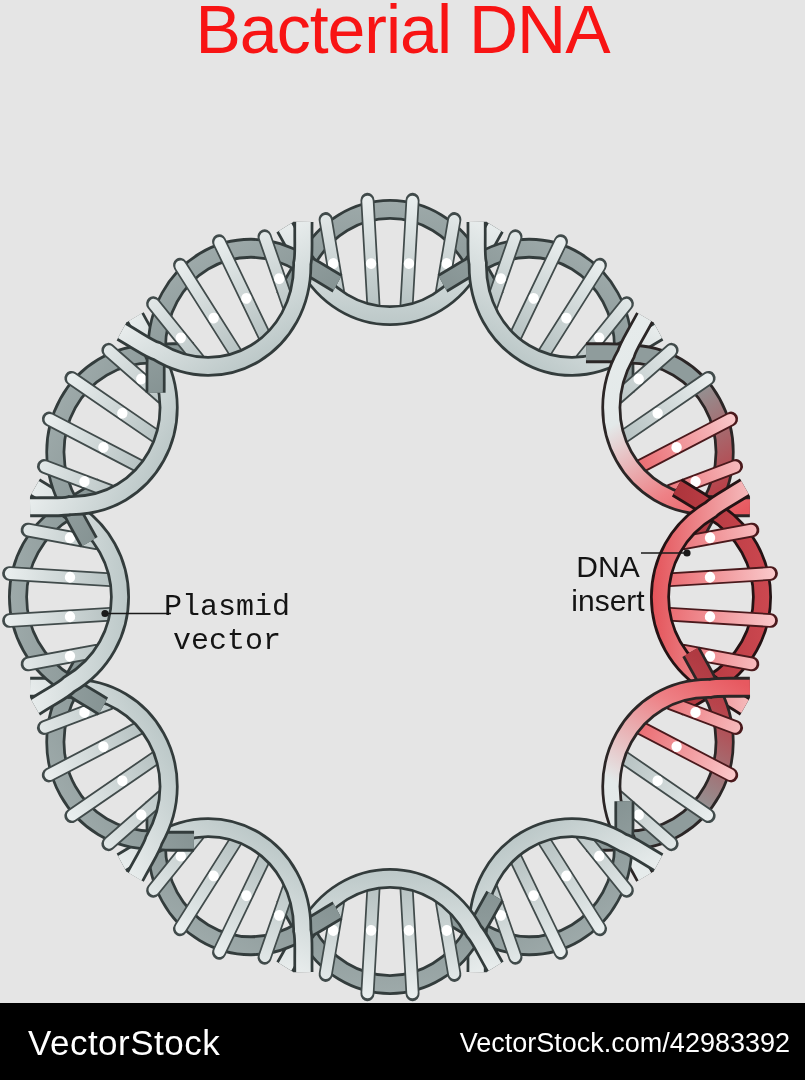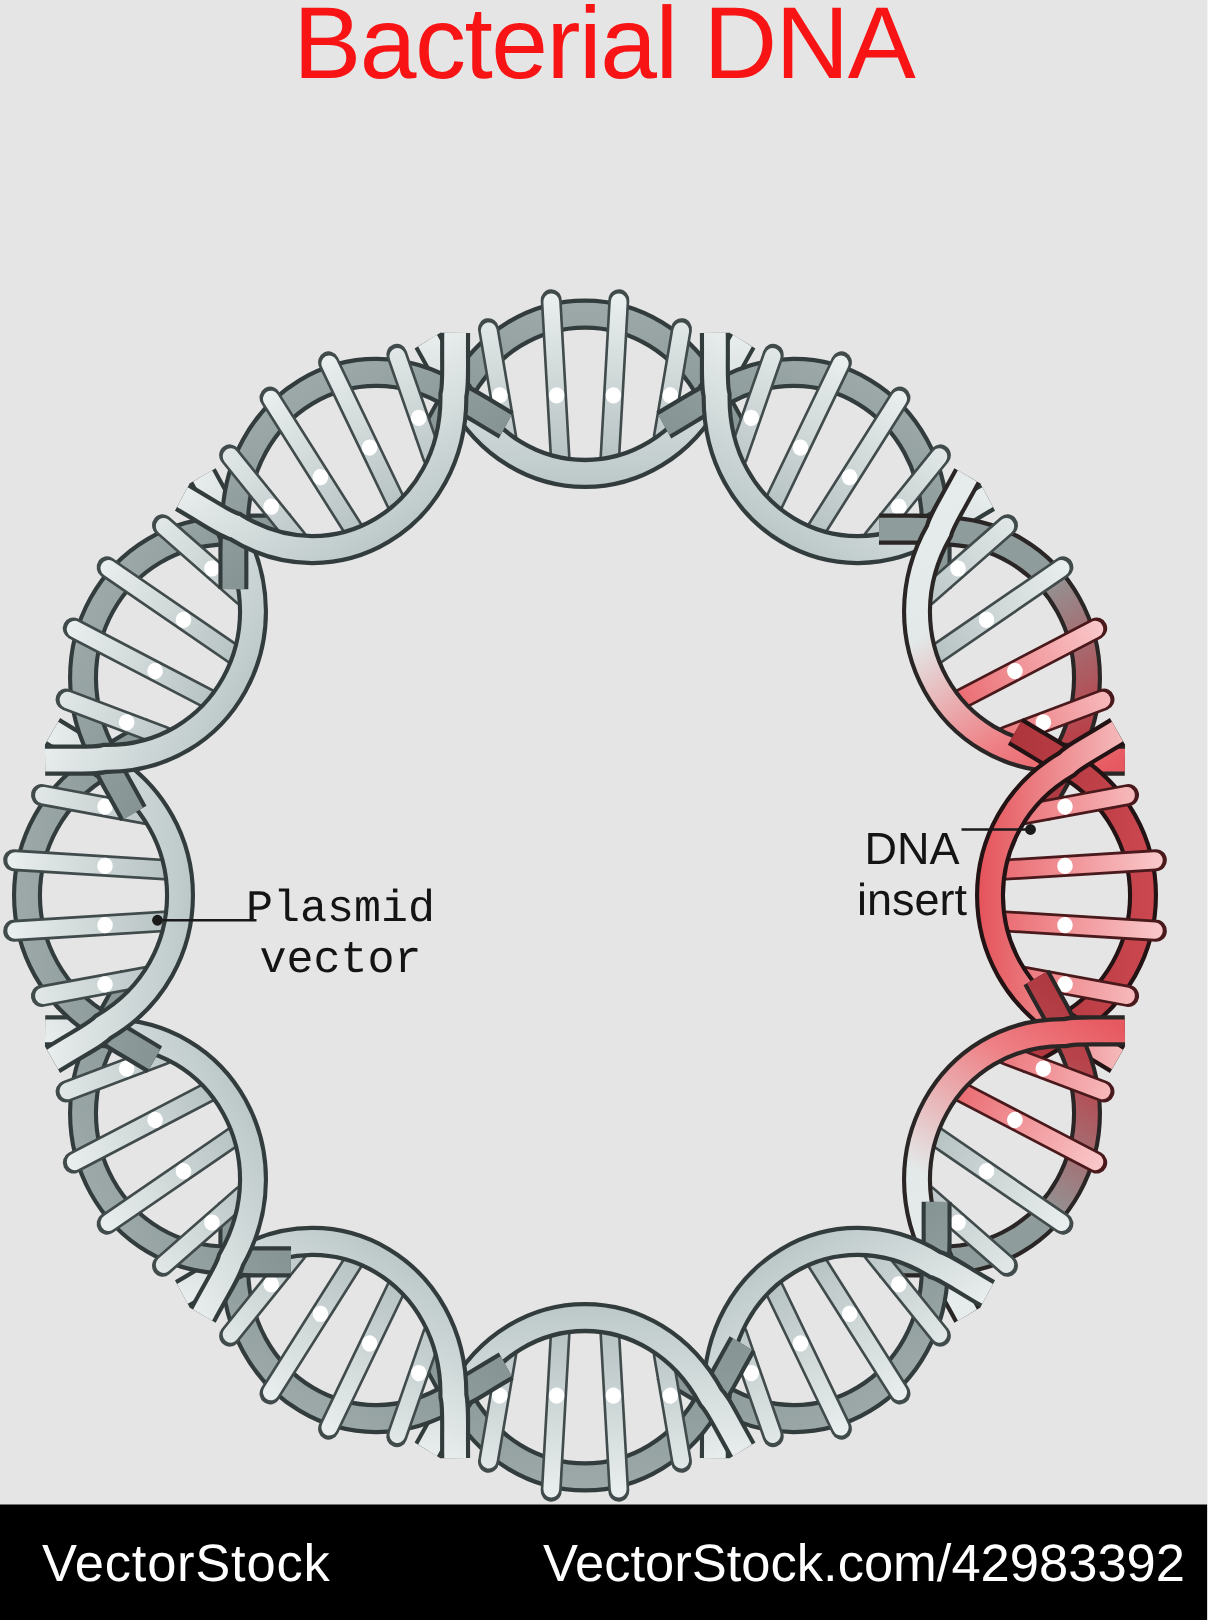--- a/index.html
+++ b/index.html
@@ -8,21 +8,21 @@
   .title{position:absolute;top:-8px;left:0;right:0;text-align:center;
          font-size:68px;line-height:1.1;font-weight:400;color:#f81414;letter-spacing:-1px;}
   .fig-layer{position:absolute;left:0;top:0;width:805px;height:1080px;}
   .label{position:absolute;font-size:30px;line-height:34px;color:#141414;white-space:pre-line;}
   .label.plasmid{left:151px;top:590px;width:152px;text-align:center;font-family:Liberation Mono, monospace;}
   .label.dna{left:548px;top:530px;width:120px;text-align:center;margin-top:20px;}
   .footer{position:absolute;left:0;bottom:0;width:805px;height:77px;background:#000;
           display:flex;align-items:center;justify-content:space-between;
           padding:3px 15px 0 28px;box-sizing:border-box;}
   .brand{color:#fff;font-size:35px;font-weight:400;letter-spacing:0.5px;}
-  .credit{color:#fff;font-size:35px;font-weight:400;}
+  .credit{color:#fff;font-size:27px;font-weight:400;}
 </style>
 </head>
 <body>
 
 <div class="stage">
 
   <div class="title">Bacterial DNA</div>
 
   <svg id="helix-svg" class="fig-layer" viewBox="0 0 805 1080">
       <defs>

